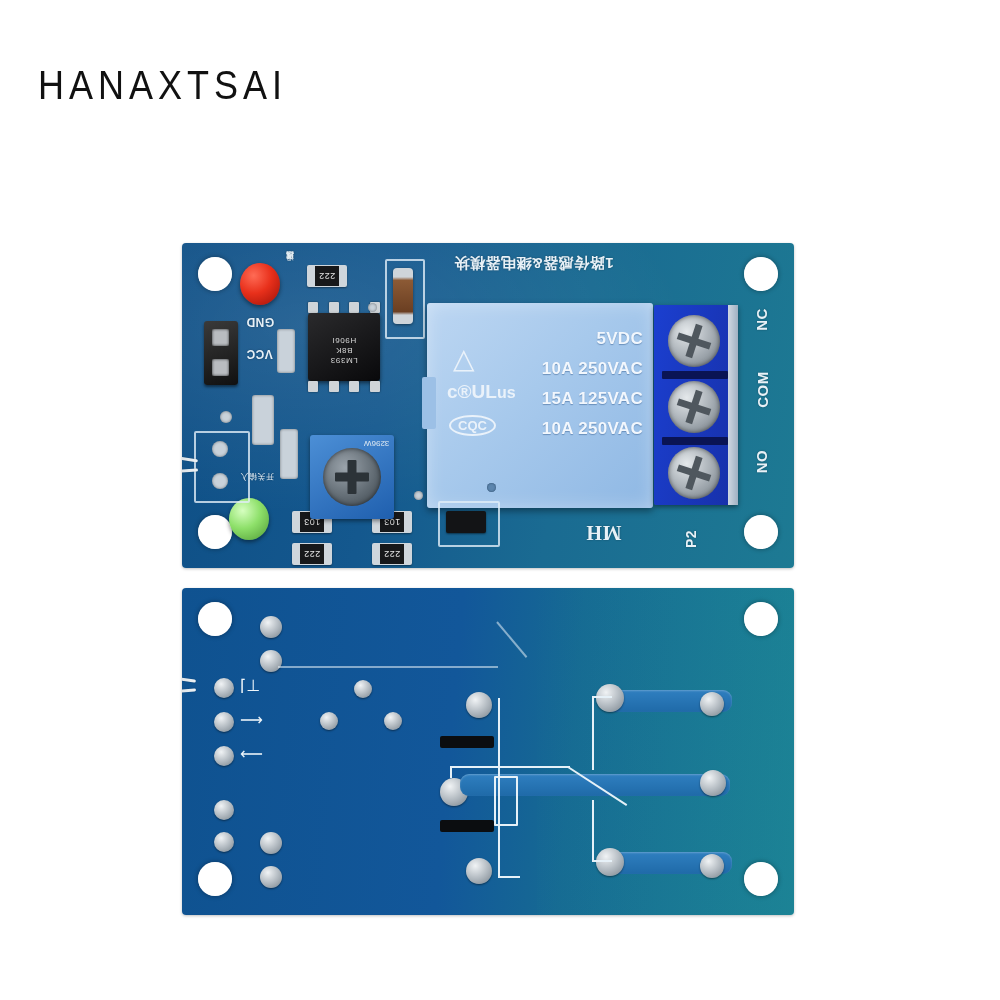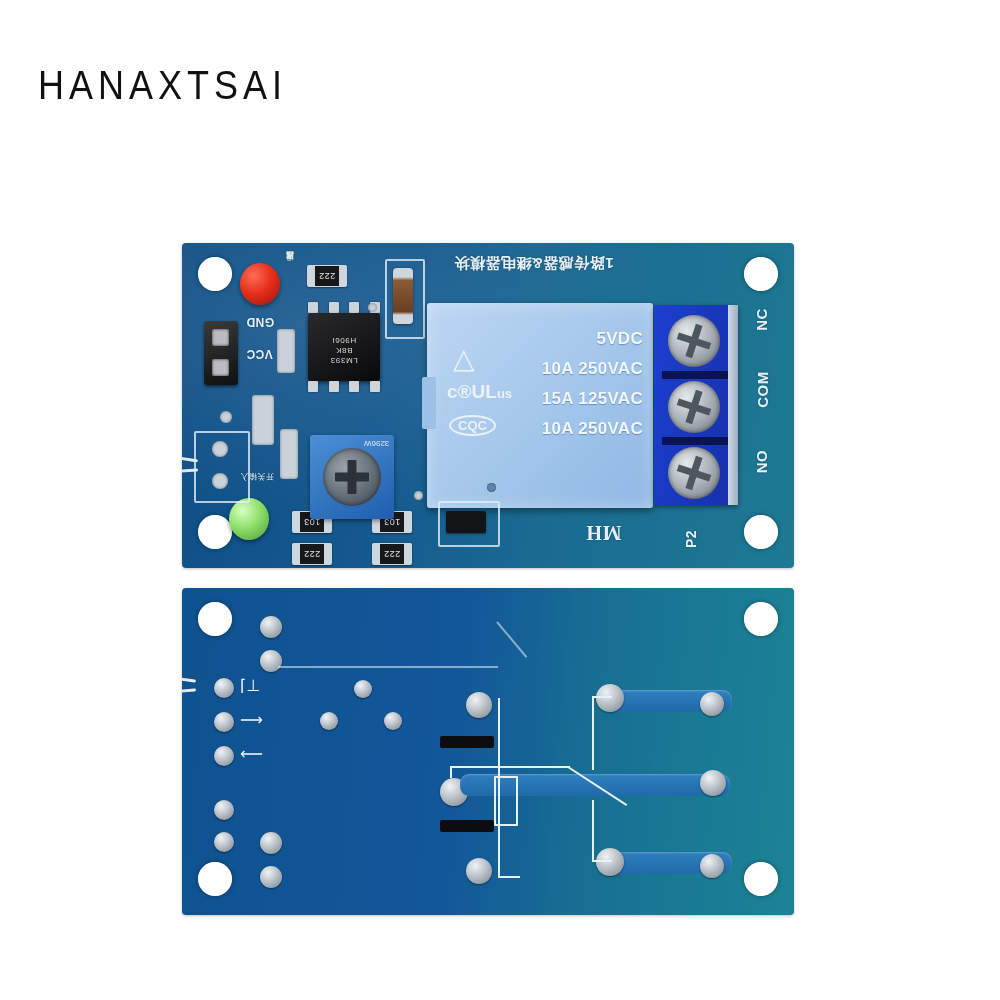--- a/index.html
+++ b/index.html
@@ -220,21 +220,21 @@
   <div id="pot">
     <div class="dial"></div>
     <div class="cross"></div>
     <div class="cross v"></div>
     <div class="mark">3296W</div>
   </div>
 
   <div id="relay">
     <div class="notch"></div>
     <div class="certTri">△</div>
-    <div class="certUL">c®UL<span style="font-size:13px">us</span></div>
+    <div class="certUL">c®UL<span style="font-size:16px">us</span></div>
     <div class="certCQC">CQC</div>
     <div class="rtxt" style="top:26px">5VDC</div>
     <div class="rtxt" style="top:56px">10A 250VAC</div>
     <div class="rtxt" style="top:86px">15A 125VAC</div>
     <div class="rtxt" style="top:116px">10A 250VAC</div>
     <div class="dot"></div>
   </div>
 
   <div id="term">
     <div class="screw" style="top:10px"></div>

